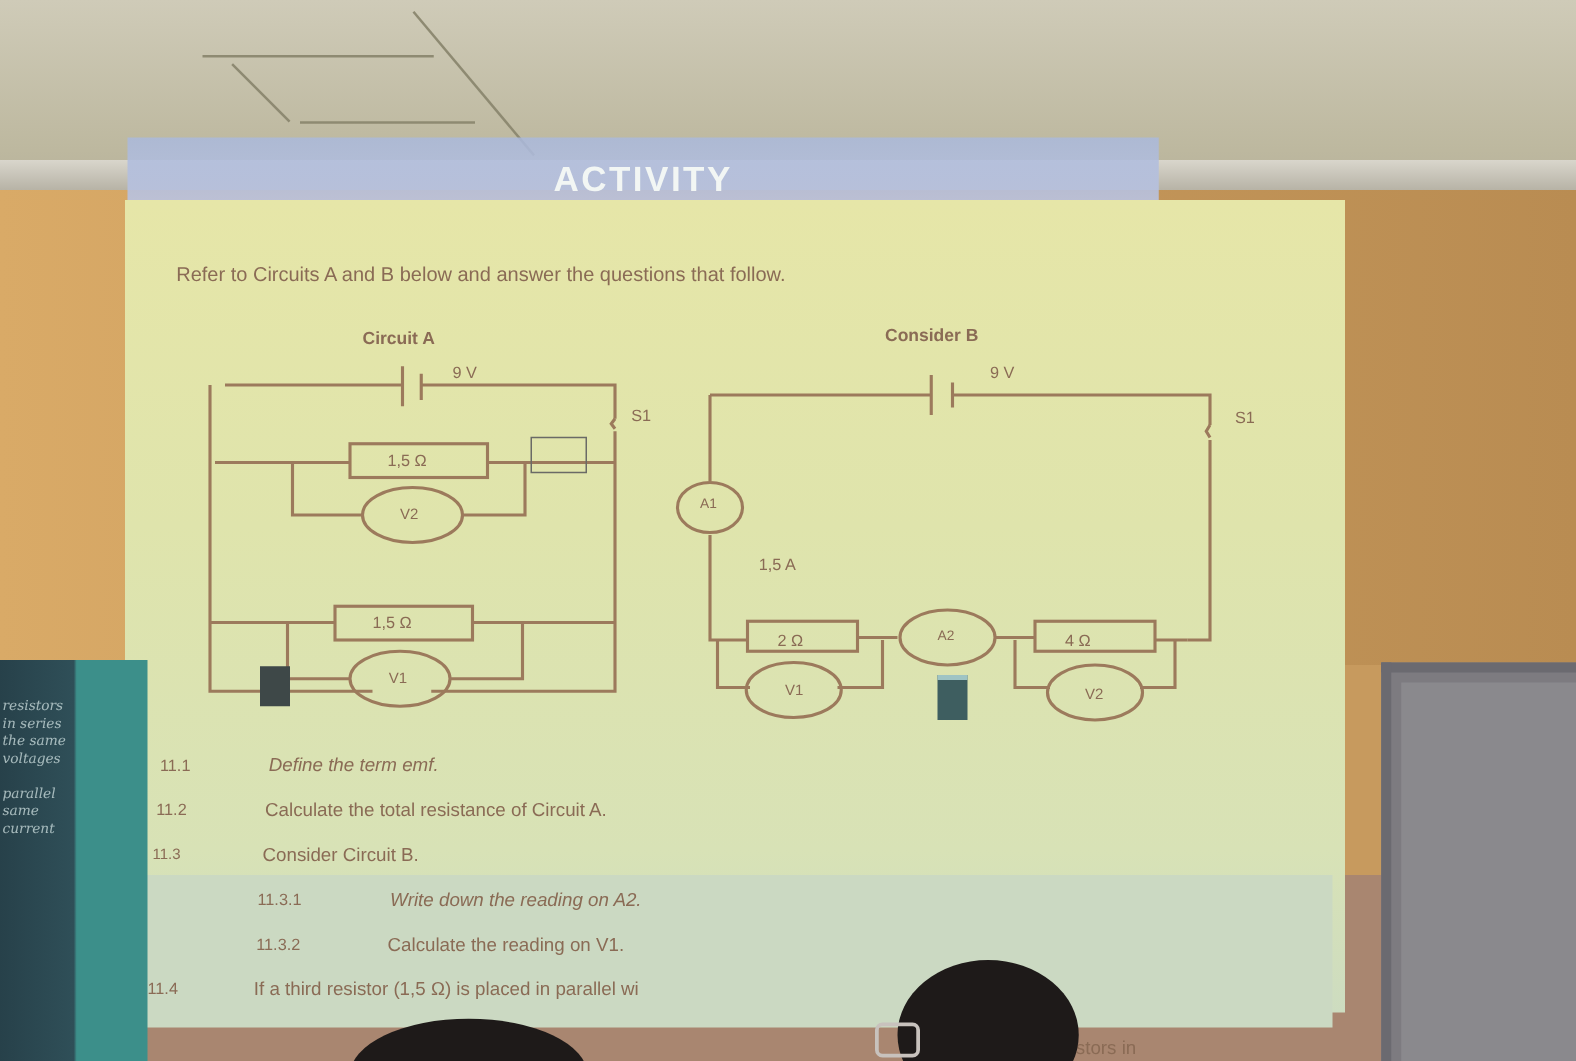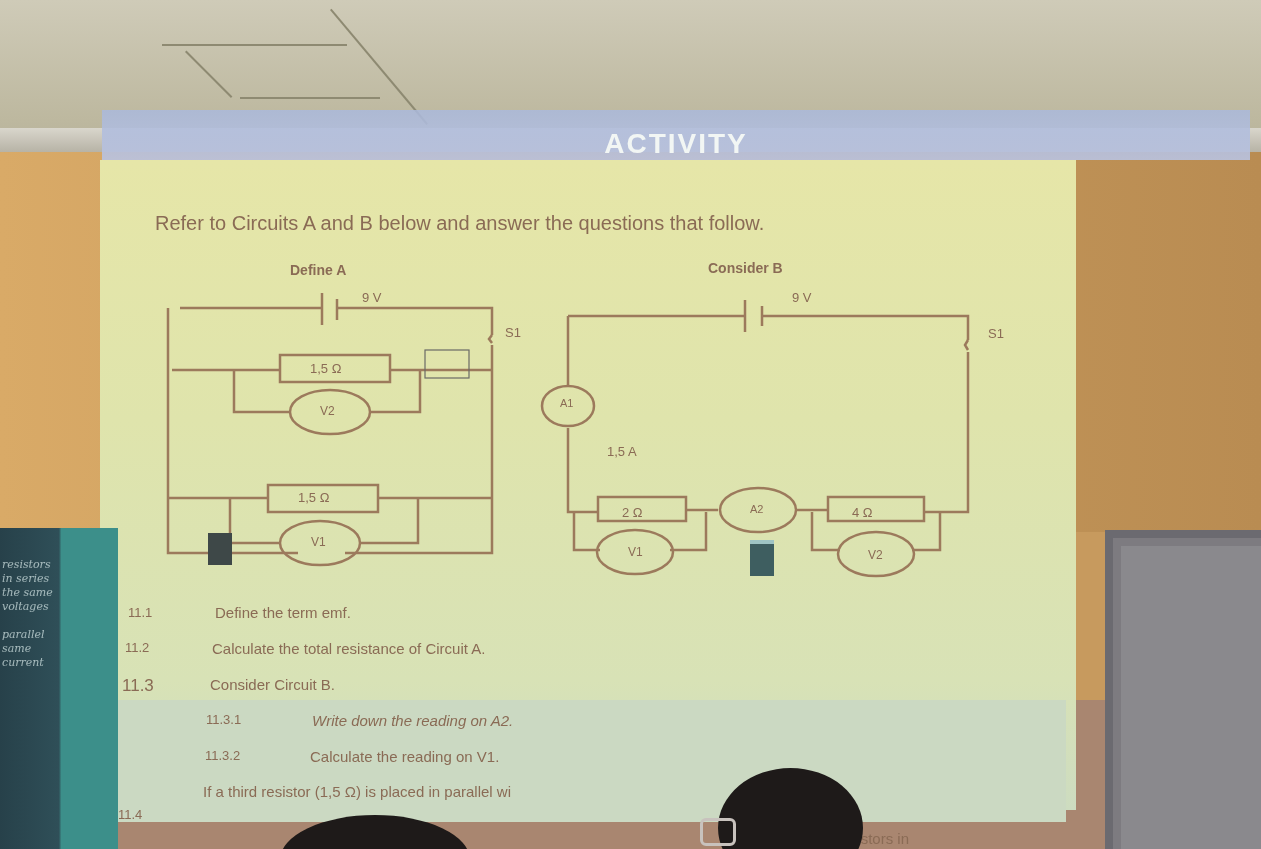--- a/index.html
+++ b/index.html
@@ -13,21 +13,21 @@
   .wall-top{position:absolute;left:0;top:152px;width:1261px;height:380px;
     background:linear-gradient(90deg,#d9aa67 0%,#c89a5c 50%,#b98c52 100%);}
   .wall-bottom{position:absolute;left:0;top:700px;width:1261px;height:149px;background:#a98670;}
   .board{position:absolute;left:0;top:528px;width:118px;height:321px;
     background:linear-gradient(90deg,#27414a 0%,#2f4f58 50%,#3c8f8a 52%,#3c8f8a 100%);}
   .board-writing{position:absolute;left:2px;top:30px;color:#cfe0e0;font-family:"DejaVu Serif",serif;
     font-style:italic;font-size:11px;line-height:14px;white-space:pre;opacity:.75;}
   .door{position:absolute;left:1105px;top:530px;width:156px;height:319px;background:#7d7b80;
     border-left:8px solid #6b6a70;border-top:8px solid #6b6a70;box-sizing:border-box;}
   .door-inner{position:absolute;left:8px;top:8px;right:0;bottom:0;background:#8a898d;}
-  .projection-band{position:absolute;left:102px;top:110px;width:1148px;height:50px;
+  .projection-band{position:absolute;left:102px;top:110px;width:825px;height:50px;
     background:linear-gradient(180deg,rgba(170,185,220,.85),rgba(185,195,225,.9));}
   .activity{position:absolute;left:0;right:0;top:18px;text-align:center;color:#f2f6f4;
     font-weight:bold;font-size:28px;letter-spacing:2px;}
   .slide{position:absolute;left:100px;top:160px;width:976px;height:650px;
     background:linear-gradient(180deg,#e6e6a8 0%,#dfe4ac 40%,#d8e2b6 80%,#cddcc0 100%);}
   .slide-lower{position:absolute;left:100px;top:700px;width:966px;height:122px;
     background:#cbd9c2;}
   .txt{position:absolute;color:#8a6b55;font-size:15px;white-space:nowrap;}
   .title-c{font-weight:bold;font-size:14px;}
   svg.circ{position:absolute;}
@@ -50,23 +50,23 @@
     <div class="door-inner"></div>
   </div>
 
 <div class="slide"></div>
 <div class="slide-lower"></div>
 
 <div class="projection-band">
   <div class="activity">ACTIVITY</div>
 </div>
 
-<div class="txt" style="left:155px;top:212px;font-size:20px;">Refer to Circuits A and B below and answer the questions that follow.</div>
+<div class="txt" style="left:141px;top:212px;font-size:16px;">Refer to Circuits A and B below and answer the questions that follow.</div>
 
-<div class="txt title-c" style="left:290px;top:262px;">Define A</div>
+<div class="txt title-c" style="left:290px;top:262px;">Circuit A</div>
 <div class="txt" style="left:362px;top:290px;font-size:13px;">9 V</div>
 <div class="txt" style="left:505px;top:325px;font-size:13px;">S1</div>
 <svg class="circ" width="360" height="290" style="left:150px;top:285px;" viewBox="0 0 360 290">
   <g stroke="#9c7a5c" stroke-width="2.5" fill="none">
     <path d="M30 23 H172 M187 23 H342 V50 M342 60 V268 H195 M148 268 H18 V23"></path>
     <line x1="172" y1="8" x2="172" y2="40"></line>
       <line x1="187" y1="14" x2="187" y2="35"></line>
     <path d="M342 50 l-3 4 l3 4"></path>
     <path d="M22 85 H130 M240 85 H342"></path>
     <rect x="130" y="70" width="110" height="27"></rect>
@@ -110,30 +110,30 @@
 <div class="txt" style="left:560px;top:397px;font-size:11px;">A1</div>
 <div class="txt" style="left:607px;top:398px;font-size:13px;margin-top:46px;">1,5 A</div>
 <div class="txt" style="left:622px;top:505px;font-size:13px;">2 Ω</div>
 <div class="txt" style="left:750px;top:503px;font-size:11px;">A2</div>
 <div class="txt" style="left:852px;top:505px;font-size:13px;">4 Ω</div>
 <div class="txt" style="left:628px;top:545px;font-size:12px;">V1</div>
 <div class="txt" style="left:868px;top:548px;font-size:12px;">V2</div>
 <div style="position:absolute;left:750px;top:540px;width:24px;height:32px;background:#3e5e60;border-top:4px solid #9fc4c4;"></div>
 
 <div class="txt" style="left:128px;top:605px;font-size:13px;">11.1</div>
-<div class="txt" style="left:215px;top:604px;">Define the term emf.</div>
+<div class="txt" style="left:215px;top:604px;font-style:italic;">Define the term emf.</div>
 <div class="txt" style="left:125px;top:640px;font-size:13px;">11.2</div>
 <div class="txt" style="left:212px;top:640px;">Calculate the total resistance of Circuit A.</div>
-<div class="txt" style="left:122px;top:676px;font-size:17px;">11.3</div>
+<div class="txt" style="left:122px;top:676px;font-size:12px;">11.3</div>
 <div class="txt" style="left:210px;top:676px;">Consider Circuit B.</div>
 <div class="txt" style="left:206px;top:712px;font-size:13px;">11.3.1</div>
 <div class="txt" style="left:312px;top:712px;font-style:italic;text-align:center;">Write down the reading on A2.</div>
 <div class="txt" style="left:205px;top:748px;font-size:13px;">11.3.2</div>
 <div class="txt" style="left:310px;top:748px;">Calculate the reading on V1.</div>
-<div class="txt" style="left:118px;top:783px;font-size:13px;margin-top:24px;">11.4</div>
+<div class="txt" style="left:118px;top:783px;font-size:13px;">11.4</div>
 <div class="txt" style="left:203px;top:783px;">If a third resistor (1,5 Ω) is placed in parallel wi</div>
 <div class="txt" style="left:824px;top:798px;margin-top:32px;">g resistors in</div>
 
 <div class="board">
   <div class="board-writing">resistors
 in series
 the same
 voltages
 
 parallel

